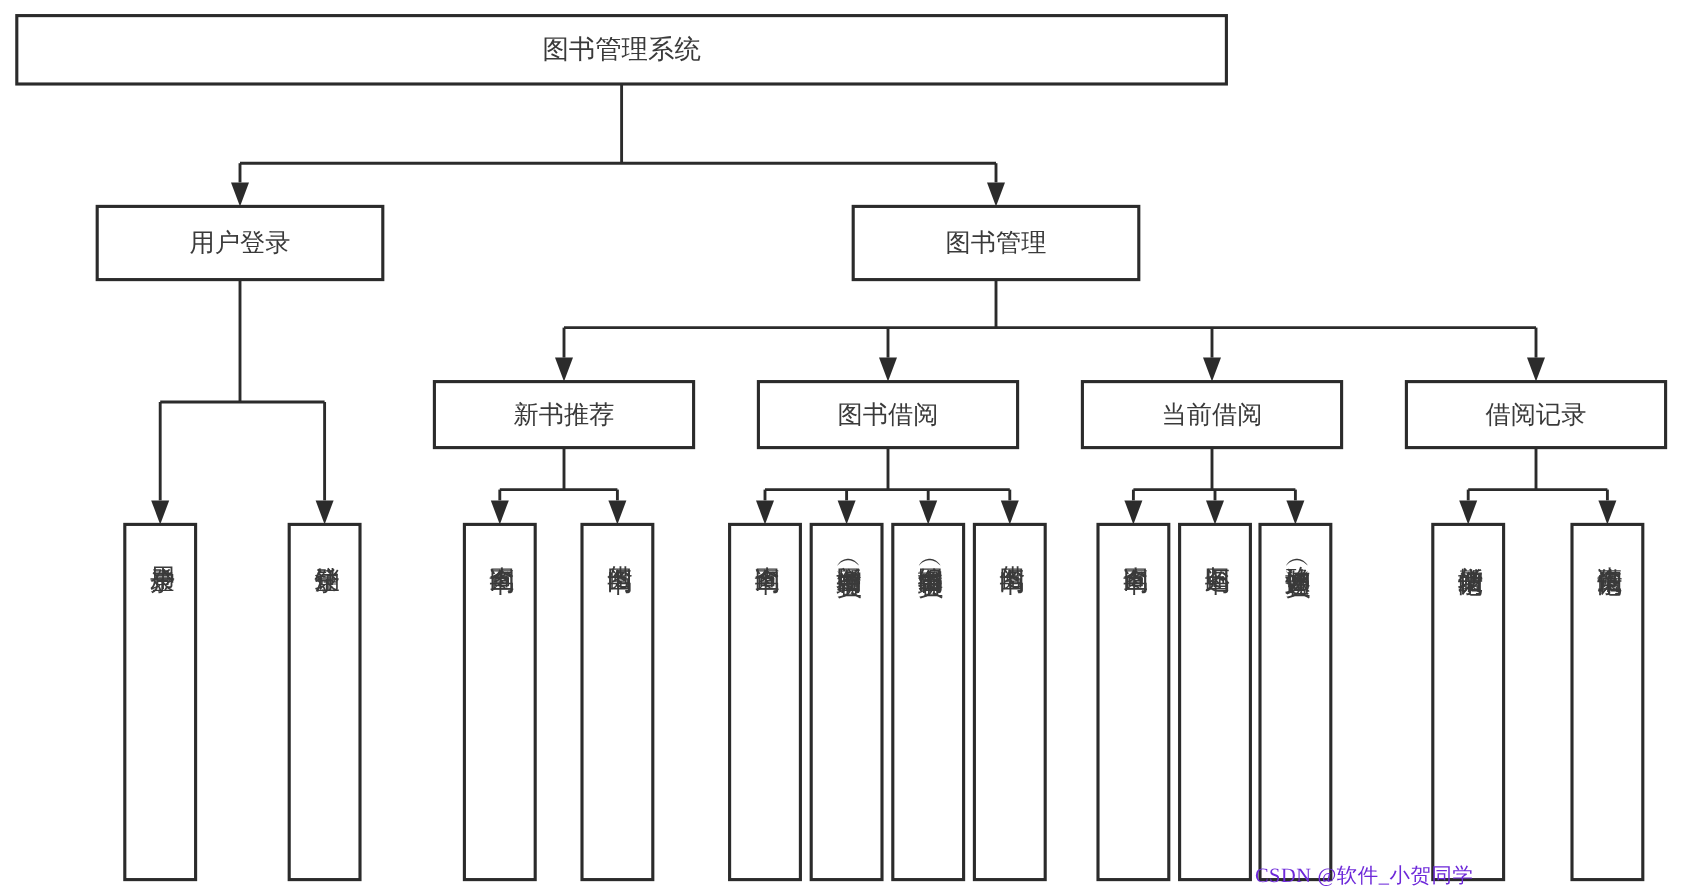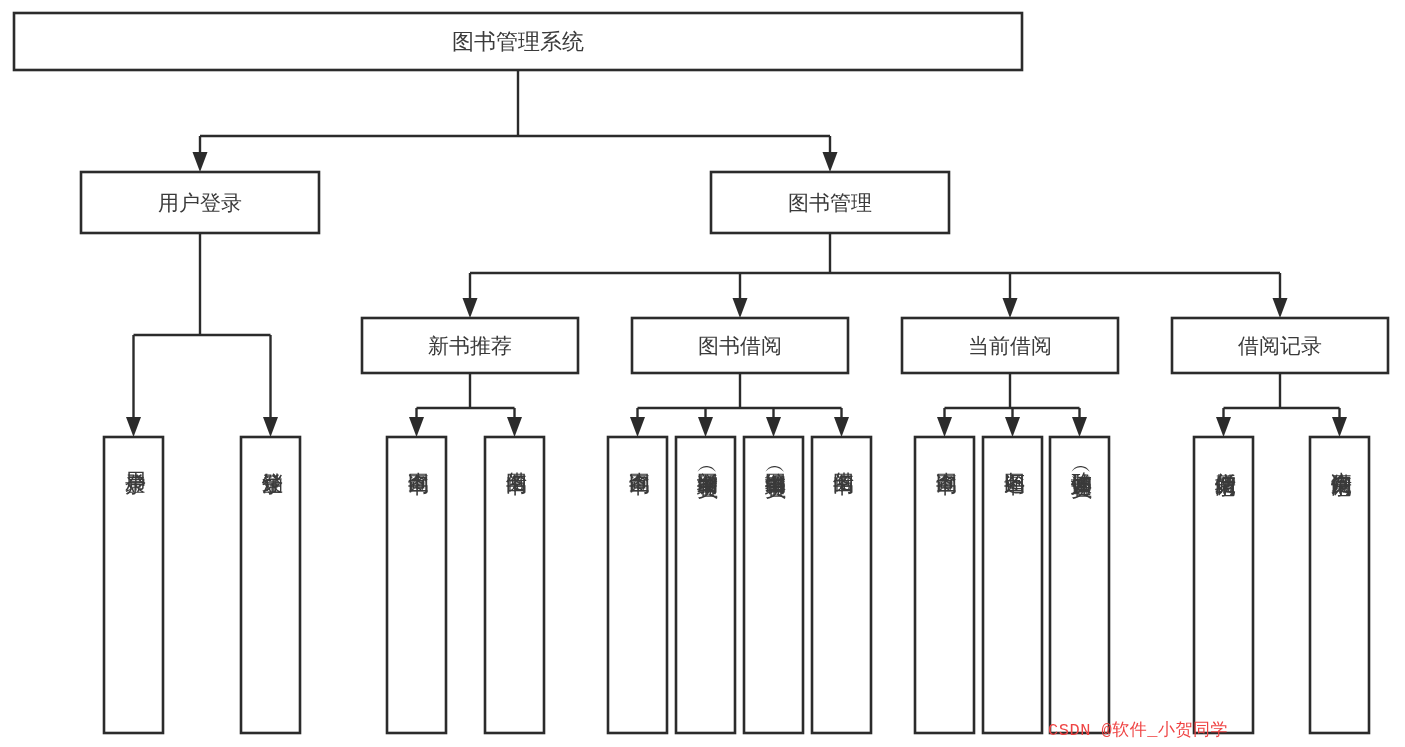--- a/index.html
+++ b/index.html
@@ -62,23 +62,23 @@
     line-height: 1.06;
     letter-spacing: 1px;
     white-space: nowrap;
     pointer-events: none;
     text-align: center;
   }
   .watermark {
     position: absolute;
     right: 8px;
     bottom: 6px;
-    font-family: Liberation Mono, monospace;
+    font-family: Liberation Serif, serif;
     font-size: 17px;
-    color: #ef4444;
+    color: #6d28d9;
     letter-spacing: 0.5px;
     white-space: nowrap;
   }
 </style>
 </head>
 <body>
 
 <div id="diagram-root">
 
   <svg id="flow" viewBox="0 0 1405 747">

